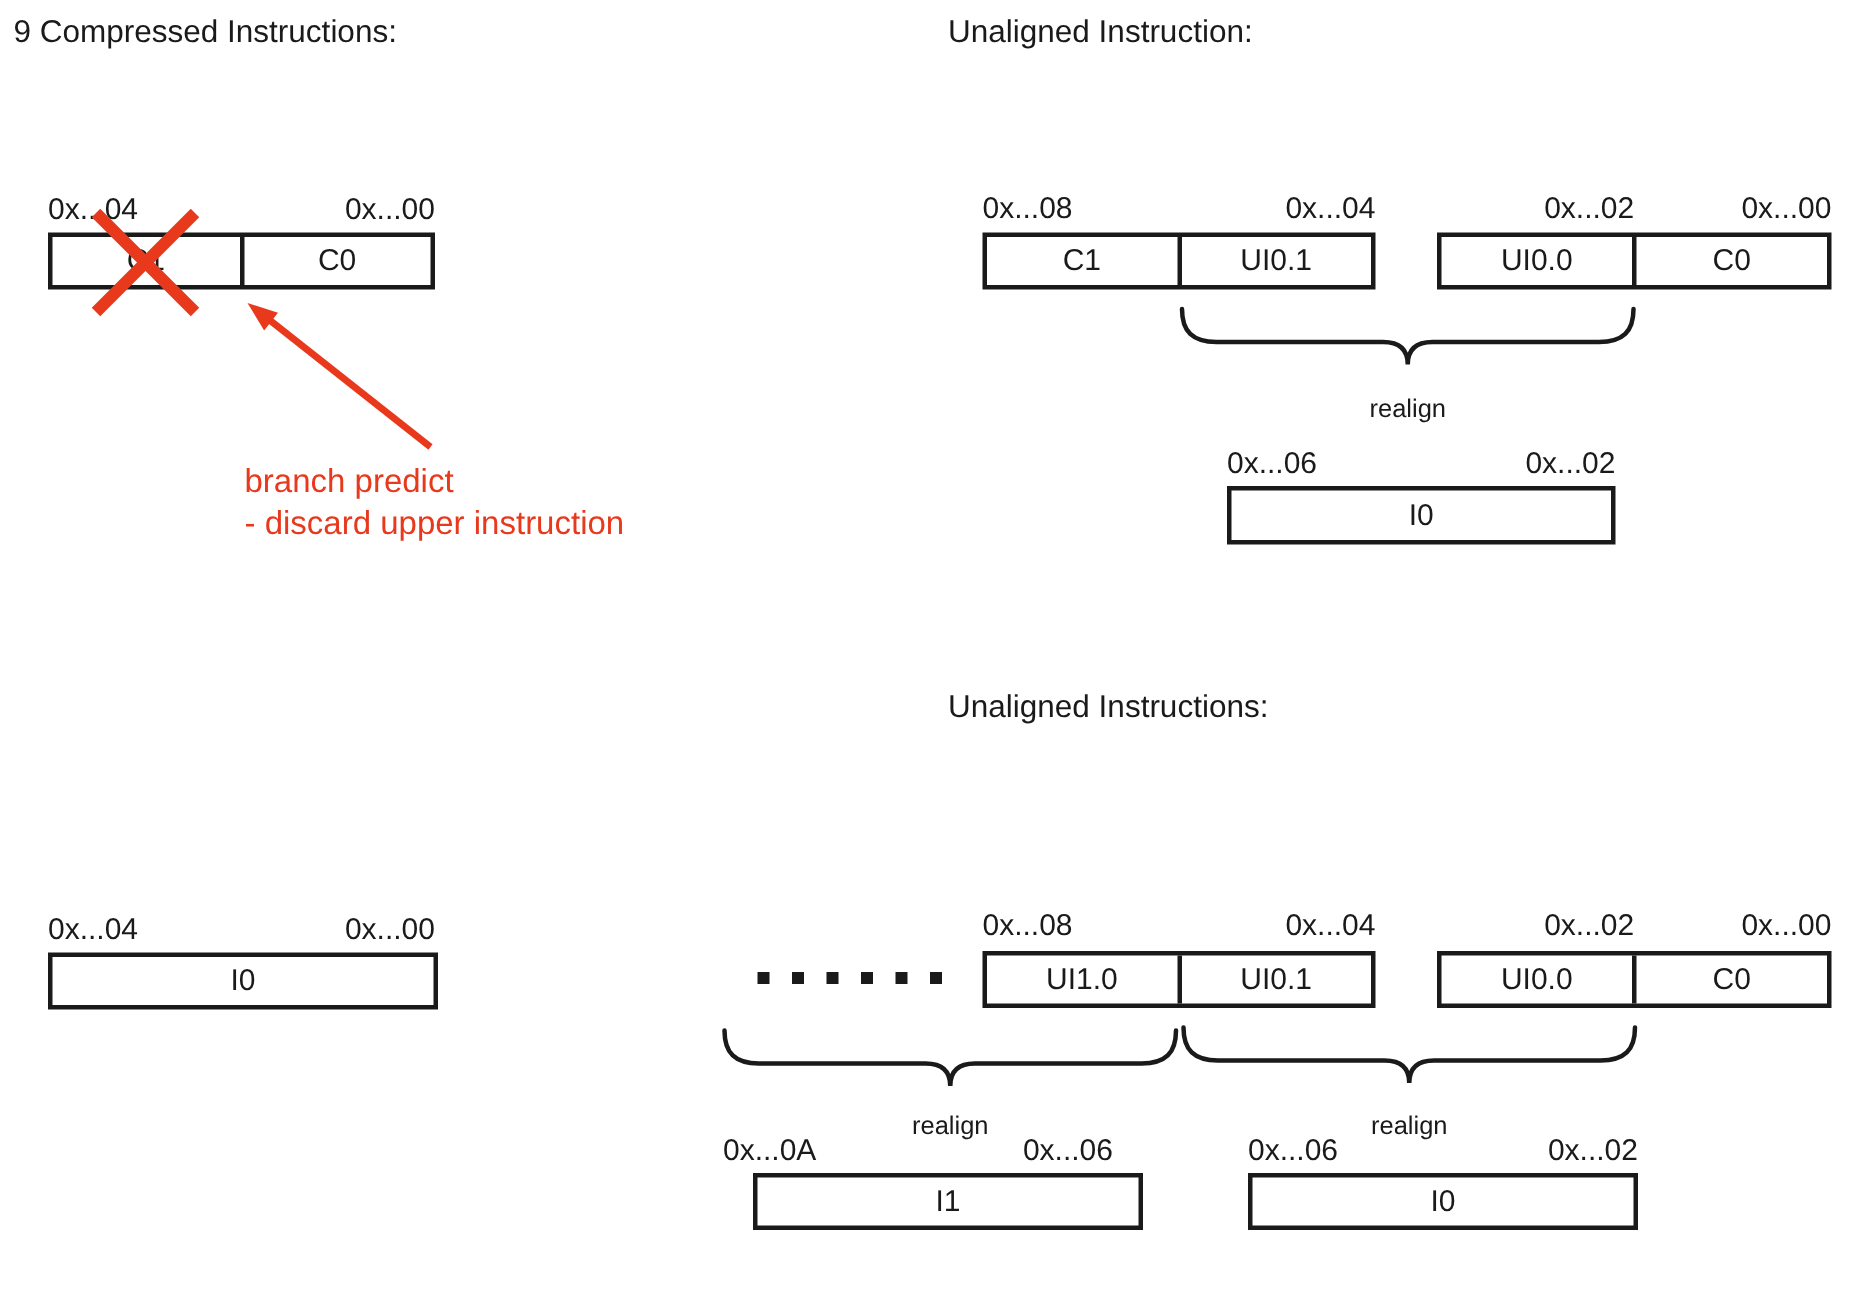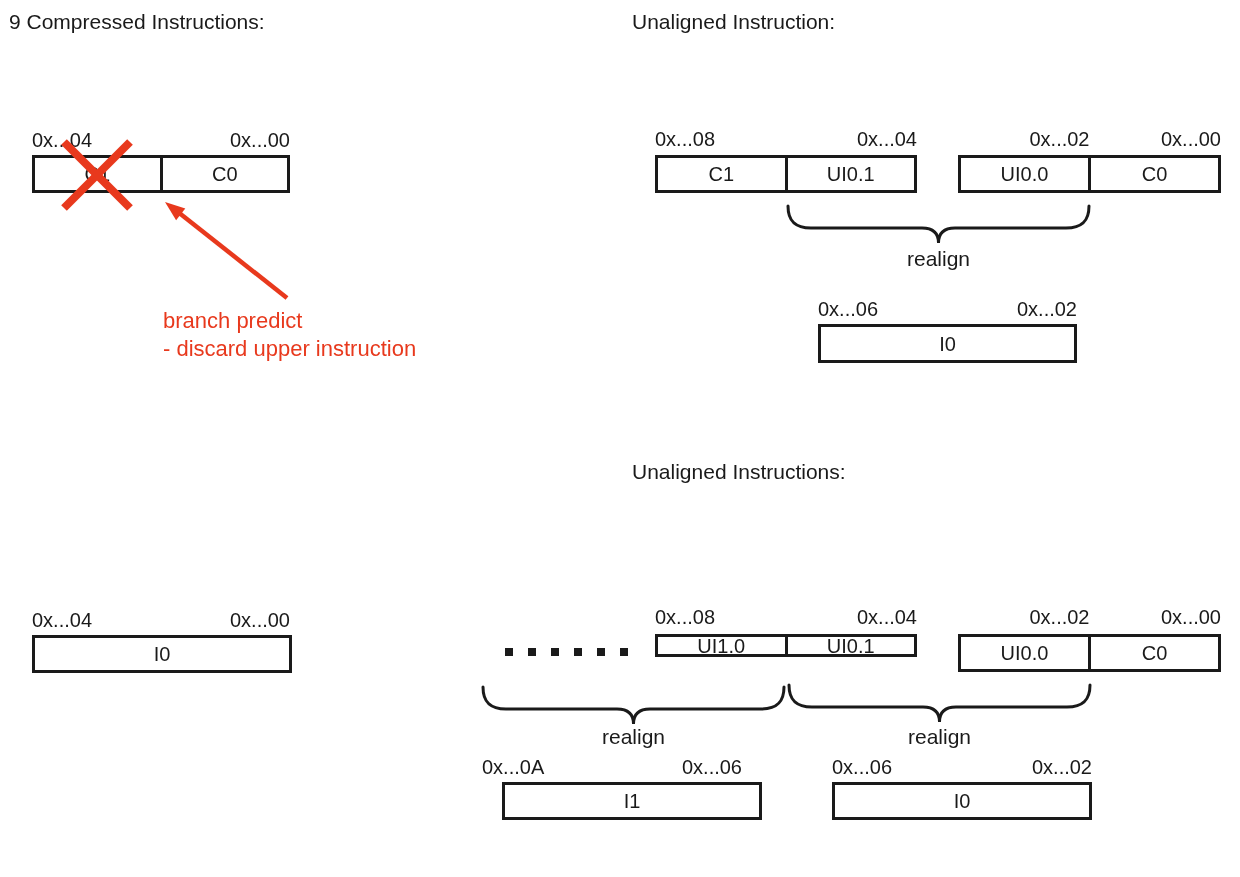--- a/index.html
+++ b/index.html
@@ -75,22 +75,23 @@
   svg.redarrow polygon { fill: var(--accent-red); }
   svg.brace path {
     stroke: var(--ink);
     stroke-width: 3;
     fill: none;
     stroke-linecap: round;
   }
   .realign {
     position: absolute;
     text-align: center;
-    font-size: 21px;
-    color: var(--ink);
+    font-size: 17px;
+    color: var(--ink);
+    margin-top: 16px;
   }
   .dots {
     position: absolute;
     display: flex;
     gap: 15px;
   }
   .dots .dot {
     width: 8px;
     height: 8px;
     background: var(--ink);
@@ -176,21 +177,21 @@
       <span class="dot"></span>
       <span class="dot"></span>
       <span class="dot"></span>
       <span class="dot"></span>
     </div>
 
   <div class="addr-row" style="left:655px; top:606px; width:262px;">
     <span>0x...08</span>
     <span>0x...04</span>
   </div>
-  <div class="wbox" style="left:655px; top:634px; width:262px; height:23px;">
+  <div class="wbox" style="left:655px; top:634px; width:262px; height:38px;">
     <div class="cell divided">UI1.0</div>
     <div class="cell">UI0.1</div>
   </div>
 
   <div class="addr-row split-right" style="left:958px; top:606px; width:263px;">
     <span>0x...02</span>
     <span>0x...00</span>
   </div>
   <div class="wbox" style="left:958px; top:634px; width:263px; height:38px;">
     <div class="cell divided">UI0.0</div>

